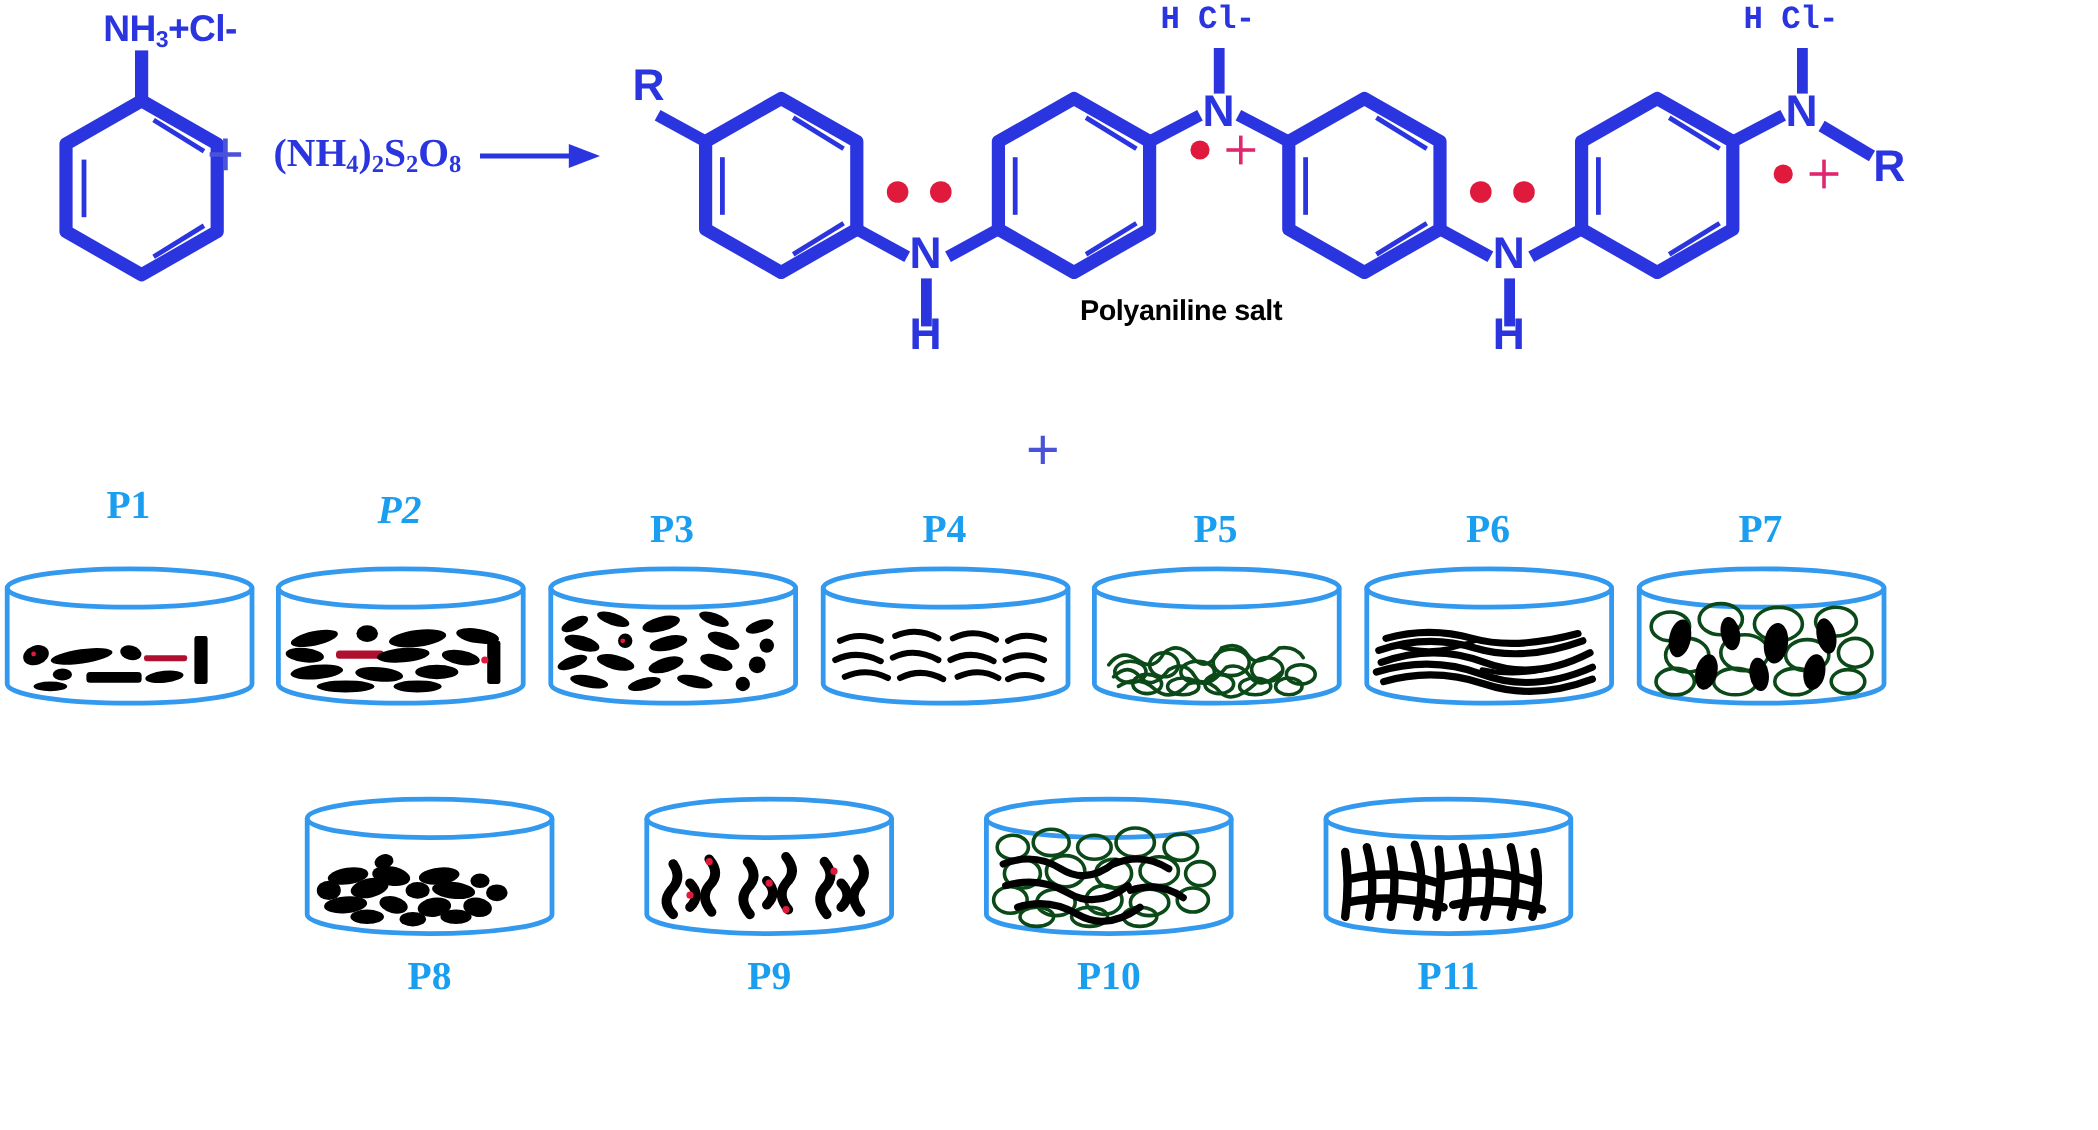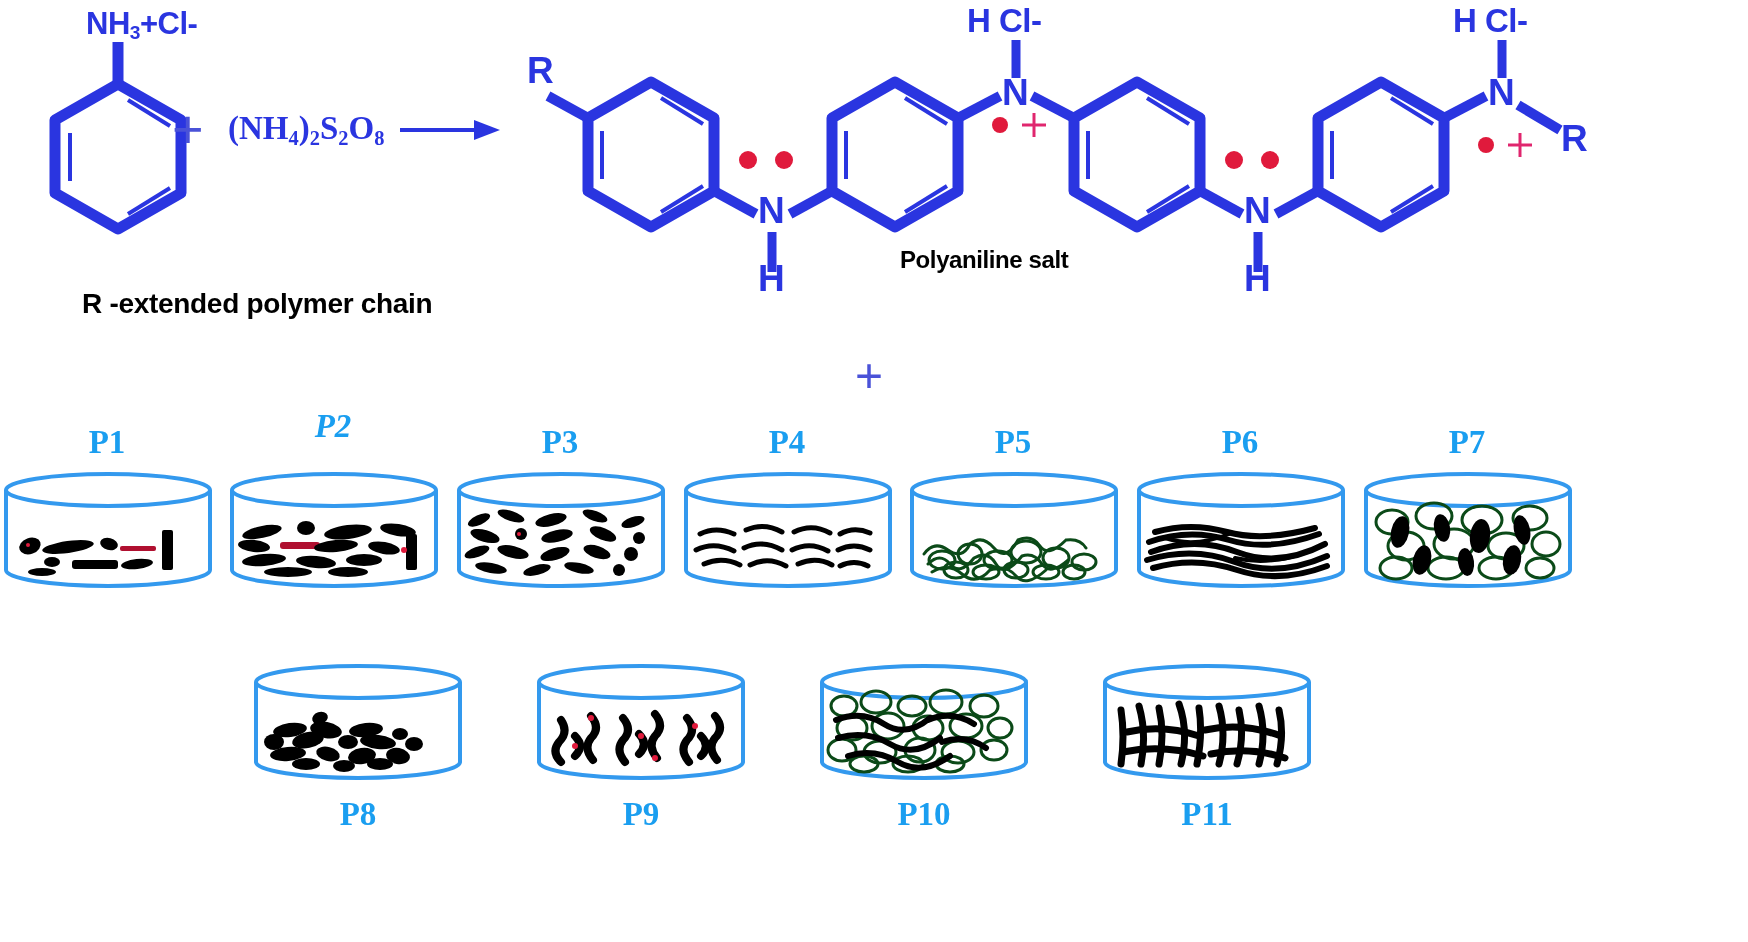--- a/index.html
+++ b/index.html
@@ -13,21 +13,21 @@
   .sans-chem{color:#2a35e0;font-family:"Liberation Sans",sans-serif;font-weight:bold;}
   .blk{color:#000000;font-family:"Liberation Sans",sans-serif;font-weight:bold;}
   sub{font-size:0.62em;vertical-align:-0.28em;}
 
   .nh3label{font-size:31px;letter-spacing:-0.5px;}
   .persulfate{font-size:33px;letter-spacing:0px;}
   .plusbig{color:#4a52d8;font-weight:300;font-family:"Liberation Sans",sans-serif;}
   .atomN{font-size:37px;}
   .atomH{font-size:37px;}
   .atomR{font-size:37px;}
-  .hcl{font-size:33px;font-family:Liberation Sans, sans-serif;letter-spacing:-0.5px;}
+  .hcl{font-size:27px;font-family:Liberation Mono, monospace;letter-spacing:-0.5px;}
   .saltlbl{font-size:24px;letter-spacing:-0.4px;}
   .rchain{font-size:28px;letter-spacing:-0.3px;}
   .byprod{font-size:31px;}
 
   
   .dish{position:absolute;}
   .dish svg{display:block;}
   .dishlbl{position:absolute;color:#1a9ef0;font-family:"Liberation Serif",serif;
            font-weight:bold;font-size:33px;text-align:center;width:140px;}
 </style>
@@ -158,21 +158,20 @@
 
   <div class="abs sans-chem atomN" style="left:1244px;top:190px;">N</div>
   <div class="abs sans-chem atomH" style="left:1244px;top:258px;">H</div>
 
   <div class="abs sans-chem atomN" style="left:1488px;top:72px;">N</div>
   <div class="abs sans-chem hcl" style="left:1453px;top:2px;">H Cl-</div>
   <div class="abs sans-chem atomR" style="left:1561px;top:118px;">R</div>
 
   <div class="abs blk saltlbl" style="left:900px;top:246px;">Polyaniline salt</div>
 
-  <div class="abs blk rchain" style="left:82px;top:288px;">R -extended polymer chain</div>
 
   <div class="abs plusbig" style="left:855px;top:348px;font-size:48px;">+</div>
 
 
   <div class="dish" style="left:2px;top:468px;">
     <svg width="212" height="130" viewBox="0 0 212 130">
       <g>
         <ellipse cx="106" cy="22" rx="102" ry="16" fill="#fff" stroke="#3399ee" stroke-width="4"></ellipse>
         <path d="M4,22 L4,102 A102,16 0 0,0 208,102 L208,22" fill="none" stroke="#3399ee" stroke-width="4"></path>
       </g>
@@ -183,21 +182,21 @@
         <ellipse cx="107" cy="76" rx="9" ry="6" fill="#000" transform="rotate(14 107 76)"></ellipse>
         <rect x="118" y="78" width="36" height="5" fill="#b01030" rx="2"></rect>
         <rect x="160" y="62" width="11" height="40" fill="#000" rx="2"></rect>
         <ellipse cx="50" cy="94" rx="8" ry="5" fill="#000"></ellipse>
         <rect x="70" y="92" width="46" height="9" fill="#000" rx="3"></rect>
         <ellipse cx="135" cy="96" rx="16" ry="5" fill="#000" transform="rotate(-6 135 96)"></ellipse>
         <ellipse cx="40" cy="104" rx="14" ry="4" fill="#000"></ellipse>
       </g>
     </svg>
   </div>
-  <div class="dishlbl" style="left:37px;top:424px;">P1</div>
+  <div class="dishlbl" style="left:37px;top:404px;">P1</div>
 
   <div class="dish" style="left:228px;top:468px;">
     <svg width="212" height="130" viewBox="0 0 212 130">
       <g>
         <ellipse cx="106" cy="22" rx="102" ry="16" fill="#fff" stroke="#3399ee" stroke-width="4"></ellipse>
         <path d="M4,22 L4,102 A102,16 0 0,0 208,102 L208,22" fill="none" stroke="#3399ee" stroke-width="4"></path>
       </g>
       <g>
         <ellipse cx="34" cy="64" rx="20" ry="6" fill="#000" transform="rotate(-12 34 64)"></ellipse>
         <ellipse cx="78" cy="60" rx="9" ry="7" fill="#000"></ellipse>

